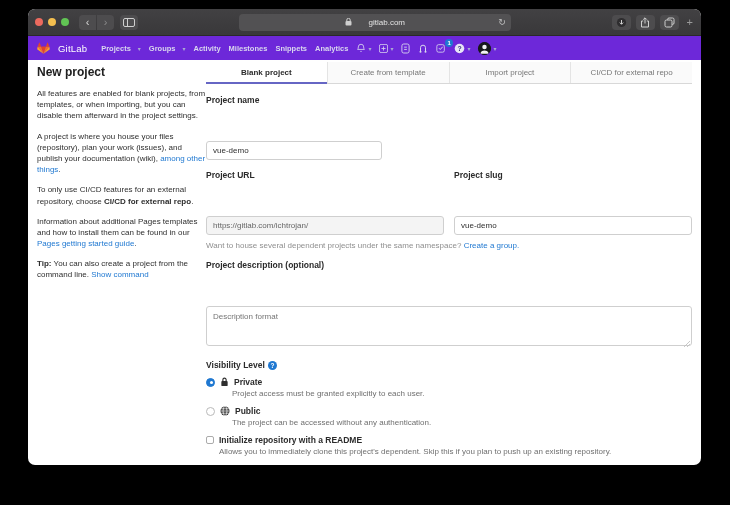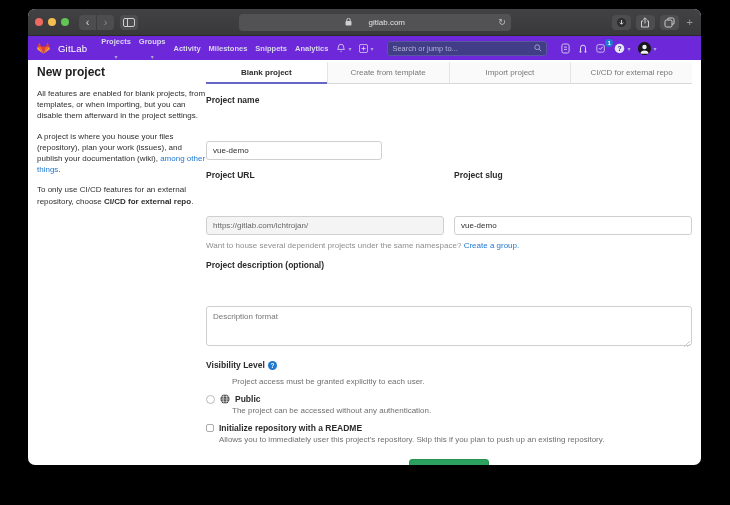--- a/index.html
+++ b/index.html
@@ -33,21 +33,21 @@
   .chrome-right { display:flex; gap:5px; align-items:center; }
   .chrome-right .cbtn { min-width:19px; }
   .plus-btn { color:#9a9a9a; font-size:11px; padding:0 1px 0 3px; }
   .icn { display:inline-flex; align-items:center; justify-content:center; }
 
   
   .gl-nav { height:24px; background:#6d28d9; display:flex; align-items:center;
     padding:0 9px; gap:8px; color:#dcdaf0; }
   .brand { color:#fff; font-size:9.5px; font-weight:500; letter-spacing:.2px; margin-right:6px; }
   .gl-link { font-size:7.5px; font-weight:600; color:#d9d7ee; white-space:nowrap;
-    display:inline-flex; align-items:center; gap:7px;flex-direction:column; }
+    display:inline-flex; align-items:center; gap:7px; }
   .caret { font-size:6px; color:#aaa8d2; transform:translateY(-0.5px); }
   .gl-search { width:160px; height:15px; background:#413d87; border:1px solid #5a56a0;
     border-radius:3px; display:flex; align-items:center; padding:0 4px; margin:0 6px; }
   .gl-search input { flex:1; background:transparent; border:none; outline:none;
     font-size:7.5px; color:#e6e4f6; font-family:inherit; }
   .gl-search input::placeholder { color:#b3b0d6; }
   .nav-icn { position:relative; display:inline-flex; align-items:center; gap:2px; }
   .todo-badge { position:absolute; top:-4px; right:-7px; background:#1f78d1; color:#fff;
     font-size:6px; font-weight:700; border-radius:5px; padding:0.5px 2.5px; line-height:7px; }
   .avatar { width:13px; height:13px; border-radius:50%; background:#17181c;
@@ -186,29 +186,20 @@
       </span>
       <span class="nav-icn">
         <span class="icn">
           <svg width="9" height="9" viewBox="0 0 11 11">
               <rect x="0.5" y="0.5" width="10" height="10" rx="2" stroke="#d9d7ee" fill="none"></rect>
               <path d="M5.5 3v5M3 5.5h5" stroke="#d9d7ee" fill="none"></path>
             </svg>
         </span>
         <span class="caret">▾</span>
       </span>
-      <div class="gl-search">
-        <input placeholder="Search or jump to..." style="">
-        <span class="icn">
-          <svg width="8" height="8" viewBox="0 0 10 10">
-              <circle cx="4" cy="4" r="3" stroke="#b3b0d6" fill="none"></circle>
-              <path d="M6.2 6.2L9 9" stroke="#b3b0d6"></path>
-            </svg>
-        </span>
-      </div>
       <span class="nav-icn">
         <span class="icn">
           <svg width="9" height="11" viewBox="0 0 10 12">
               <rect x="1" y="1" width="8" height="10" rx="2" stroke="#d9d7ee" fill="none"></rect>
               <path d="M3.5 4.5h3M3.5 7h3" stroke="#d9d7ee"></path>
             </svg>
         </span>
       </span>
       <span class="nav-icn">
         <span class="icn">
@@ -249,20 +240,22 @@
       </span>
     </div>
 
     <div class="content">
 
       <aside class="left-col">
         <h1>New project</h1>
         <p>All features are enabled for blank projects, from templates, or when importing, but you can disable them afterward in the project settings.</p>
         <p><span>A project is where you house your files (repository), plan your work (issues), and publish your documentation (wiki), </span><a class="lnk" href="#">among other things</a><span>.</span></p>
         <p><span>To only use CI/CD features for an external repository, choose </span><span class="bold">CI/CD for external repo</span><span>.</span></p>
+        <p><span>Information about additional Pages templates and how to install them can be found in our </span><a class="lnk" href="#">Pages getting started guide</a><span>.</span></p>
+        <p><span class="bold">Tip:</span><span> You can also create a project from the command line. </span><a class="lnk" href="#">Show command</a></p>
       </aside>
 
       <main class="right-col">
         <div class="tabs">
           <div class="tab active">Blank project</div>
           <div class="tab">Create from template</div>
           <div class="tab">Import project</div>
           <div class="tab">CI/CD for external repo</div>
         </div>
 
@@ -298,20 +291,30 @@
               </span>
             </div>
           </div>
 
           <div class="row" style="margin-bottom:6px;">
             <div class="flabel" style="margin-bottom:7px;">
               <span>Visibility Level</span>
               <span class="help-q">?</span>
             </div>
 
+            <div class="opt">
+              <span class="radio sel"></span>
+              <span class="icn">
+                <svg width="9" height="10" viewBox="0 0 10 11">
+                    <rect x="1.5" y="4.5" width="7" height="5.5" rx="1" fill="#2e2e2e"></rect>
+                    <path d="M3.2 4.5V3a1.8 1.8 0 0 1 3.6 0v1.5" stroke="#2e2e2e" stroke-width="1.3" fill="none"></path>
+                  </svg>
+              </span>
+              <span class="opt-name">Private</span>
+            </div>
             <div class="opt-desc">Project access must be granted explicitly to each user.</div>
 
             <div class="opt">
               <span class="radio"></span>
               <span class="icn">
                 <svg width="10" height="10" viewBox="0 0 10 10">
                     <circle cx="5" cy="5" r="4.5" fill="#2e2e2e"></circle>
                     <ellipse cx="5" cy="5" rx="2" ry="4.5" fill="none" stroke="#fff" stroke-width="0.7"></ellipse>
                     <path d="M.7 5h8.6M1.2 2.8h7.6M1.2 7.2h7.6" stroke="#fff" stroke-width="0.7"></path>
                   </svg>
@@ -319,21 +322,21 @@
               <span class="opt-name">Public</span>
             </div>
             <div class="opt-desc">The project can be accessed without any authentication.</div>
           </div>
 
           <div class="row" style="margin-bottom:0;">
             <div class="opt">
               <span class="chk"></span>
               <span class="opt-name">Initialize repository with a README</span>
             </div>
-            <div class="chk-desc">Allows you to immediately user this project's repository. Skip this if you plan to push up an existing repository.</div>
+            <div class="chk-desc">Allows you to immediately clone this project's dependent. Skip this if you plan to push up an existing repository.</div>
           </div>
 
           <div class="footer">
             <button class="btn-green">Create project</button>
             <button class="btn-cancel">Cancel</button>
           </div>
 
         </div>
       </main>
     </div>

